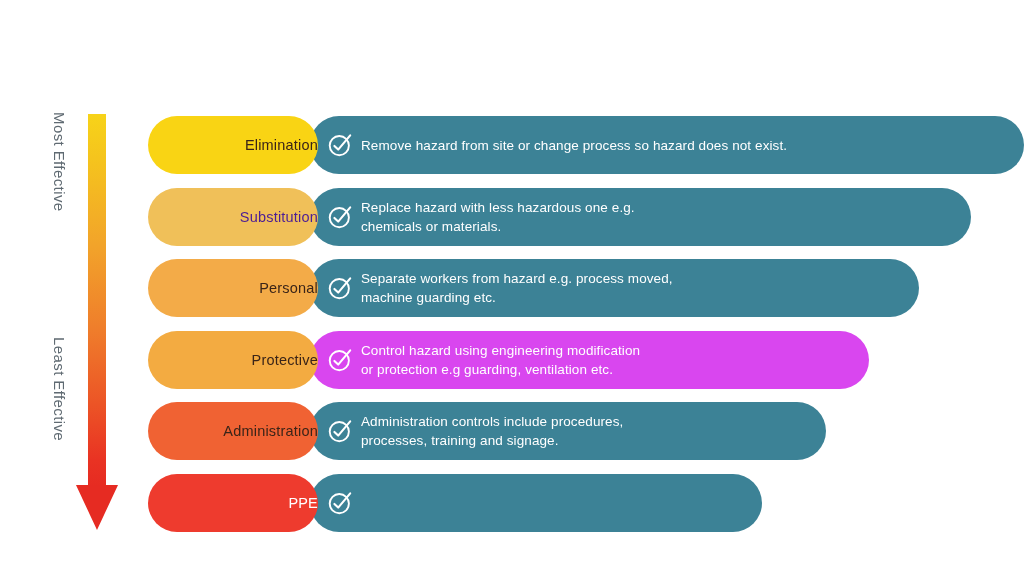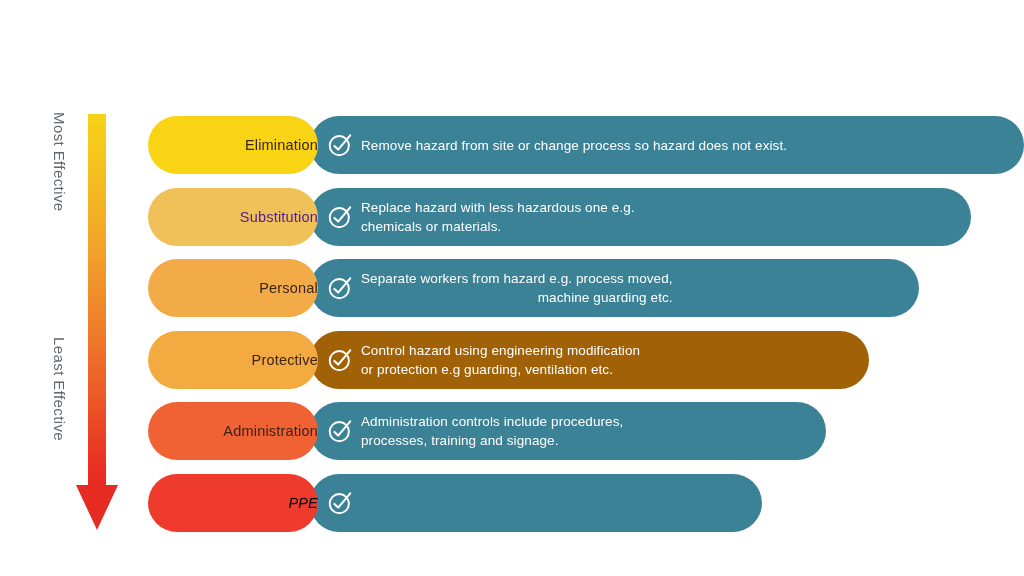--- a/index.html
+++ b/index.html
@@ -159,34 +159,34 @@
               <path d="M7.4 13.9 L11.2 17.6 L23.2 3.4" fill="none" stroke="#ffffff" stroke-width="2.1" stroke-linecap="round" stroke-linejoin="round"></path>
             </svg></span>
           <div class="desc-text">Replace hazard with less hazardous one e.g.
 chemicals or materials.</div>
         </div>
         <div class="stage-pill" style="background: rgb(240, 192, 89); color: #4c1d95;">
           <span>Substitution</span>
         </div>
       </div>
       <div class="row" style="top: 259px;">
-        <div class="desc-bar" style="width: 609px; background: rgb(60, 130, 150); text-align: right;">
+        <div class="desc-bar" style="width: 609px; background: rgb(60, 130, 150);">
           <span class="check-icon"><svg viewBox="0 0 26 26" width="26" height="26" aria-hidden="true">
               <circle cx="12.3" cy="13.6" r="9.6" fill="none" stroke="#ffffff" stroke-width="1.9"></circle>
               <path d="M7.4 13.9 L11.2 17.6 L23.2 3.4" fill="none" stroke="#ffffff" stroke-width="2.1" stroke-linecap="round" stroke-linejoin="round"></path>
             </svg></span>
           <div class="desc-text">Separate workers from hazard e.g. process moved,
 machine guarding etc.</div>
         </div>
         <div class="stage-pill" style="background: rgb(243, 171, 72); color: rgb(58, 36, 24);">
           <span>Personal</span>
         </div>
       </div>
       <div class="row" style="top: 330.5px;">
-        <div class="desc-bar" style="width: 559px; background: #a16207;">
+        <div class="desc-bar" style="width: 559px; background: #d946ef;">
           <span class="check-icon"><svg viewBox="0 0 26 26" width="26" height="26" aria-hidden="true">
               <circle cx="12.3" cy="13.6" r="9.6" fill="none" stroke="#ffffff" stroke-width="1.9"></circle>
               <path d="M7.4 13.9 L11.2 17.6 L23.2 3.4" fill="none" stroke="#ffffff" stroke-width="2.1" stroke-linecap="round" stroke-linejoin="round"></path>
             </svg></span>
           <div class="desc-text">Control hazard using engineering modification
 or protection e.g guarding, ventilation etc.</div>
         </div>
         <div class="stage-pill" style="background: rgb(243, 171, 65); color: rgb(58, 36, 24);">
           <span>Protective</span>
         </div>
@@ -204,19 +204,19 @@
           <span>Administration</span>
         </div>
       </div>
       <div class="row" style="top: 473.5px;">
         <div class="desc-bar" style="width: 452px; background: rgb(60, 130, 150);">
           <span class="check-icon"><svg viewBox="0 0 26 26" width="26" height="26" aria-hidden="true">
               <circle cx="12.3" cy="13.6" r="9.6" fill="none" stroke="#ffffff" stroke-width="1.9"></circle>
               <path d="M7.4 13.9 L11.2 17.6 L23.2 3.4" fill="none" stroke="#ffffff" stroke-width="2.1" stroke-linecap="round" stroke-linejoin="round"></path>
             </svg></span>
         </div>
-        <div class="stage-pill" style="background: rgb(238, 59, 46); color: #000000; font-style: italic;">
+        <div class="stage-pill" style="background: rgb(238, 59, 46); color: #ffffff;">
           <span>PPE</span>
         </div>
       </div>
     </div>
 
 </div>
 
 </body></html>

